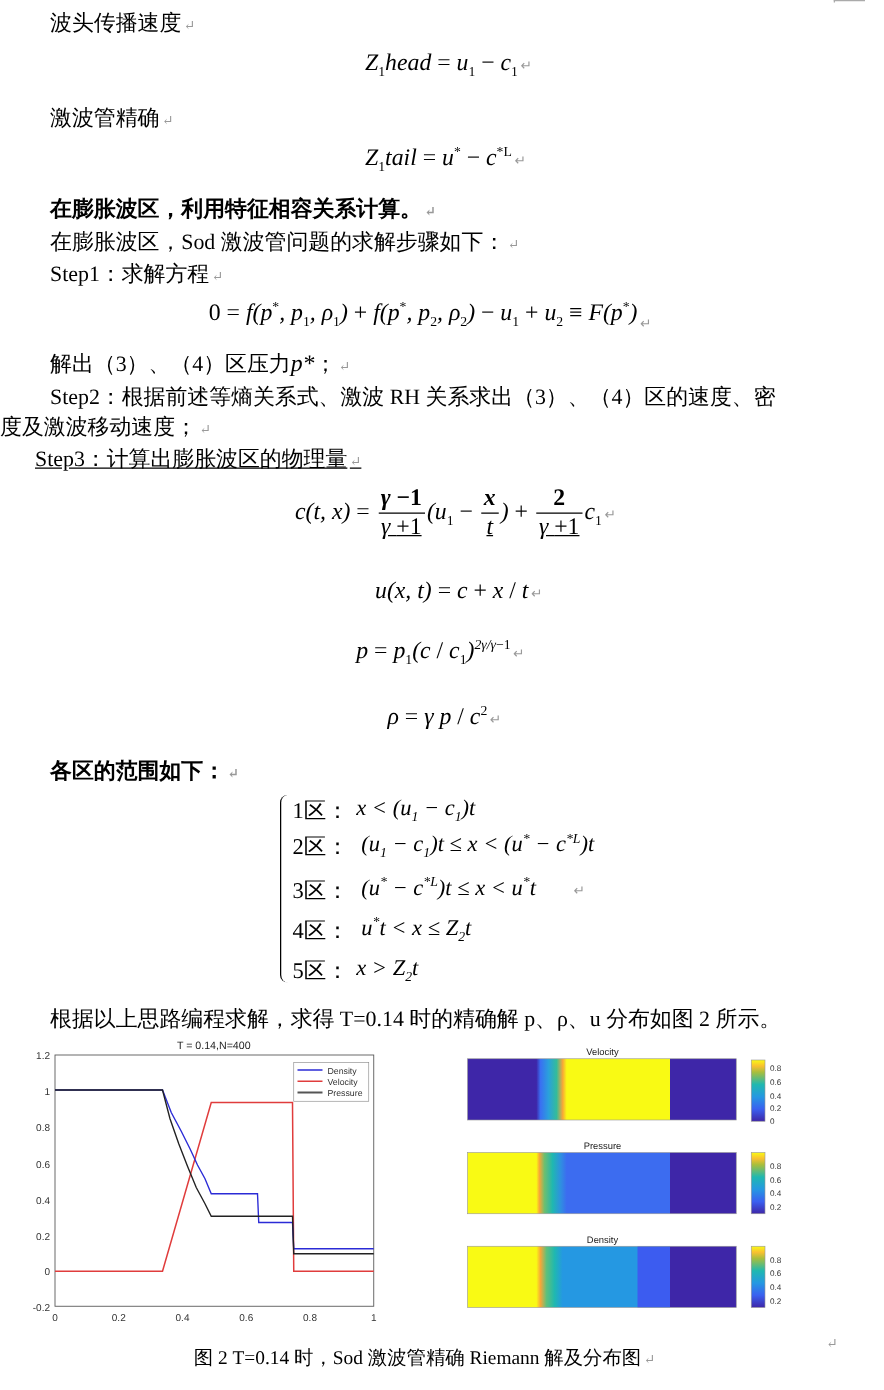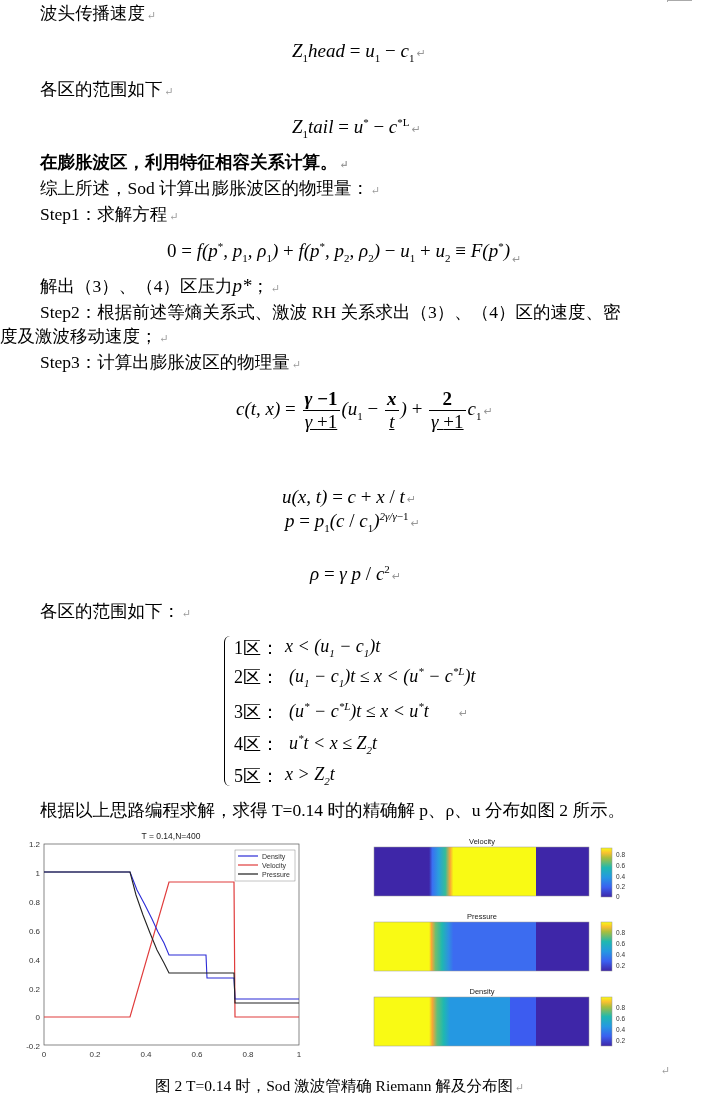--- a/index.html
+++ b/index.html
@@ -1,18 +1,18 @@
 <!DOCTYPE html>
 <html><head>
 <meta charset="utf-8">
 <style>
   html, body { margin:0; padding:0; background:#fff; }
   body { width:707px; height:1112px; position:relative; overflow:hidden;
          font-family:"Liberation Serif", "DejaVu Serif", serif; color:#000; }
-  .p { position:absolute; font-size:17.5px; line-height:20px; white-space:nowrap;text-align:right; }
+  .p { position:absolute; font-size:17.5px; line-height:30px; white-space:nowrap;text-align:right; }
   .eq { position:absolute; font-family:"Liberation Serif", serif; font-style:italic; font-size:19px; white-space:nowrap; }
   .eq .n { font-style:normal; }
   .eq sub, .eq sup { font-size:11px; }
   .ret { color:#999; font-size:11px; font-style:normal; margin-left:2px; }
   .corner { position:absolute; left:667px; top:0; width:25px; height:1px; border-top:1px solid #aaa; }
   .corner2 { position:absolute; left:667px; top:0; width:1px; height:2px; background:#aaa; }
   .frac { display:inline-block; vertical-align:middle; text-align:center; margin:0 2px; }
   .frac .num { display:block; border-bottom:1px solid #000; padding:0 2px;font-weight:bold; }
   .frac .den { display:block; padding:0 2px;text-decoration:underline; }
   .brace-wrap { position:absolute; left:224px; top:632px; }
@@ -29,44 +29,44 @@
 </head>
 <body>
 
 <div class="corner"></div>
 <div class="corner2"></div>
 
 <div class="p" style="left:40px;top:3px;"><span>波头传播速度</span><span class="ret">↵</span></div>
 
 <div class="eq" style="left:292px;top:40px;">Z<sub class="n">1</sub>head <span class="n">=</span> u<sub class="n">1</sub> <span class="n">−</span> c<sub class="n">1</sub><span class="ret">↵</span></div>
 
-<div class="p" style="left:40px;top:79px;"><span>各区的范围如下</span><span class="ret">↵</span></div>
+<div class="p" style="left:40px;top:79px;"><span>激波管精确</span><span class="ret">↵</span></div>
 
 <div class="eq" style="left:292px;top:116px;">Z<sub class="n">1</sub>tail <span class="n">=</span> u<sup class="n">*</sup> <span class="n">−</span> c<sup class="n">*L</sup><span class="ret">↵</span></div>
 
 <div class="p" style="left:40px;top:152px;font-weight:bold;"><span>在膨胀波区，利用特征相容关系计算。</span><span class="ret">↵</span></div>
-<div class="p" style="left:40px;top:178px;"><span>综上所述，Sod 计算出膨胀波区的物理量：</span><span class="ret">↵</span></div>
+<div class="p" style="left:40px;top:178px;"><span>在膨胀波区，Sod 激波管问题的求解步骤如下：</span><span class="ret">↵</span></div>
 <div class="p" style="left:40px;top:204px;"><span>Step1：求解方程</span><span class="ret">↵</span></div>
 
 <div class="eq" style="left:167px;top:240px;"><span class="n">0 =</span> f(p<sup class="n">*</sup>, p<sub class="n">1</sub>, ρ<sub class="n">1</sub>) <span class="n">+</span> f(p<sup class="n">*</sup>, p<sub class="n">2</sub>, ρ<sub class="n">2</sub>) <span class="n">−</span> u<sub class="n">1</sub> <span class="n">+</span> u<sub class="n">2</sub> <span class="n">≡</span> F(p<sup class="n">*</sup>)<span class="ret" style="vertical-align:-6px;">↵</span></div>
 
 <div class="p" style="left:40px;top:276px;"><span>解出（3）、（4）区压力</span><i style="font-size:19px;">p*</i><span>；</span><span class="ret">↵</span></div>
 <div class="p" style="left:40px;top:302px;"><span>Step2：根据前述等熵关系式、激波  RH  关系求出（3）、（4）区的速度、密</span></div>
 <div class="p" style="left:0px;top:326px;"><span>度及激波移动速度；</span><span class="ret">↵</span></div>
-<div class="p" style="left:40px;top:352px;"><span>Step3：计算出膨胀波区的物理量</span><span class="ret">↵</span></div>
+<div class="p" style="left:28px;top:352px;text-decoration:underline;"><span>Step3：计算出膨胀波区的物理量</span><span class="ret">↵</span></div>
 
 <div class="eq" style="left:236px;top:388px;">c(t, x) <span class="n">=</span> <span class="frac"><span class="num">γ <span class="n">−1</span></span><span class="den">γ <span class="n">+1</span></span></span>(u<sub class="n">1</sub> <span class="n">−</span> <span class="frac"><span class="num">x</span><span class="den">t</span></span>) <span class="n">+</span> <span class="frac"><span class="num n">2</span><span class="den">γ <span class="n">+1</span></span></span>c<sub class="n">1</sub><span class="ret">↵</span></div>
 
-<div class="eq" style="left:282px;top:462px;margin-top:24px;">u(x, t) <span class="n">=</span> c <span class="n">+</span> x <span class="n">/</span> t<span class="ret">↵</span></div>
+<div class="eq" style="left:300px;top:462px;">u(x, t) <span class="n">=</span> c <span class="n">+</span> x <span class="n">/</span> t<span class="ret">↵</span></div>
 
 <div class="eq" style="left:285px;top:510px;">p <span class="n">=</span> p<sub class="n">1</sub>(c <span class="n">/</span> c<sub class="n">1</sub>)<sup>2γ/γ<span class="n">−1</span></sup><span class="ret">↵</span></div>
 
 <div class="eq" style="left:310px;top:563px;">ρ <span class="n">=</span> γ p <span class="n">/</span> c<sup class="n">2</sup><span class="ret">↵</span></div>
 
-<div class="p" style="left:40px;top:601px;"><span>各区的范围如下：</span><span class="ret">↵</span></div>
+<div class="p" style="left:40px;top:601px;font-weight:bold;"><span>各区的范围如下：</span><span class="ret">↵</span></div>
 
 <div class="brace-wrap">
   <div class="brace"></div>
   <div class="case-row" style="top:4px;">
     <span class="lab">1区：</span>
     <span class="expr" style="left:51px;">x &lt; (u<sub style="font-size:11px">1</sub> − c<sub style="font-size:11px">1</sub>)t</span>
   </div>
   <div class="case-row" style="top:33px;">
     <span class="lab">2区：</span>
     <span class="expr" style="left:55px;">(u<sub style="font-size:11px">1</sub> − c<sub style="font-size:11px">1</sub>)t ≤ x &lt; (u<sup style="font-size:11px">*</sup> − c<sup style="font-size:11px">*L</sup>)t</span>

